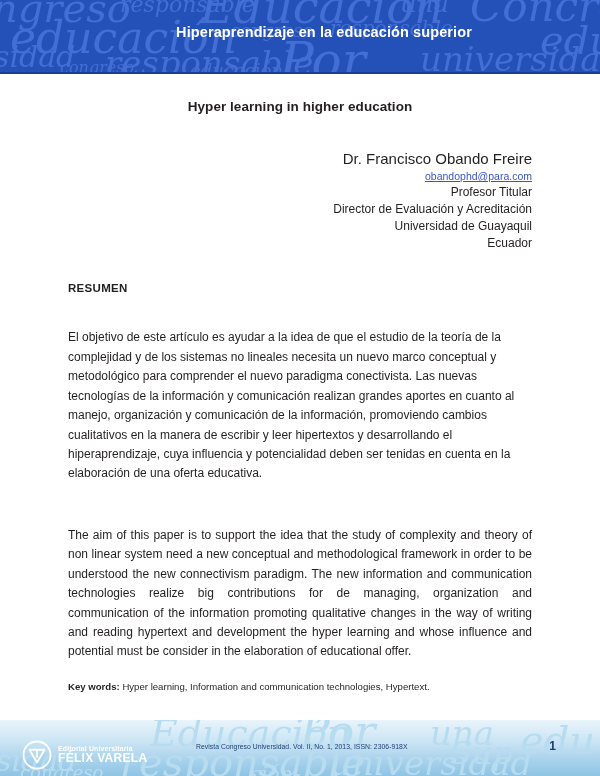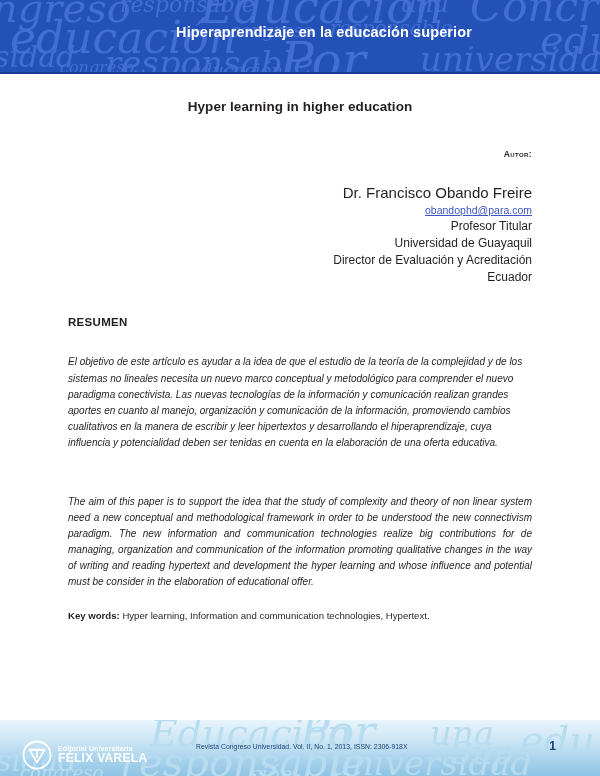--- a/index.html
+++ b/index.html
@@ -120,25 +120,24 @@
   .section {
     margin-top: 30px;
   }
   .section-heading {
     font-size: 11.5px;
     font-weight: bold;
     letter-spacing: 0.3px;
     color: #231f20;
   }
   .section-body {
-    margin-top: 26px;
-    font-size: 10px;
+    margin-top: 34px;
+    font-size: 12px;
     line-height: 1.62;
     color: #231f20;
-    font-style: italic;
   }
   .section-body.justify {
     text-align: justify;
   }
   .keywords {
     margin-top: 17px;
     font-size: 9.6px;
     line-height: 1.6;
     color: #231f20;
   }
@@ -259,26 +258,25 @@
     <span class="hw15">educación</span>
   </div>
   <div class="header-title">Hiperaprendizaje en la educación superior</div>
 </div>
 
 <div class="page">
 
   <div class="doc-title">Hyper learning in higher education</div>
 
   <div class="author-block">
-    <div class="author-label">Autor:</div>
     <div class="author-name">Dr. Francisco Obando Freire</div>
     <a class="author-email" href="#">obandophd@para.com</a>
     <div class="author-line">Profesor Titular</div>
+    <div class="author-line">Director de Evaluación y Acreditación</div>
     <div class="author-line">Universidad de Guayaquil</div>
-    <div class="author-line">Director de Evaluación y Acreditación</div>
     <div class="author-line">Ecuador</div>
   </div>
 
   <div class="section">
     <div class="section-heading">RESUMEN</div>
     <div class="section-body">El objetivo de este artículo es ayudar a la idea de que el estudio de la teoría de la complejidad y de los sistemas no lineales necesita un nuevo marco conceptual y metodológico para comprender el nuevo paradigma conectivista. Las nuevas tecnologías de la información y comunicación realizan grandes aportes en cuanto al manejo, organización y comunicación de la información, promoviendo cambios cualitativos en la manera de escribir y leer hipertextos y desarrollando el hiperaprendizaje, cuya influencia y potencialidad deben ser tenidas en cuenta en la elaboración de una oferta educativa.</div>
   </div>
 
   <div class="section abstract-section">
     <div class="section-body justify">The aim of this paper is to support the idea that the study of complexity and theory of non linear system need a new conceptual and methodological framework in order to be understood the new connectivism paradigm. The new information and communication technologies realize big contributions for de managing, organization and communication of the information promoting qualitative changes in the way of writing and reading hypertext and development the hyper learning and whose influence and potential must be consider in the elaboration of educational offer.</div>

